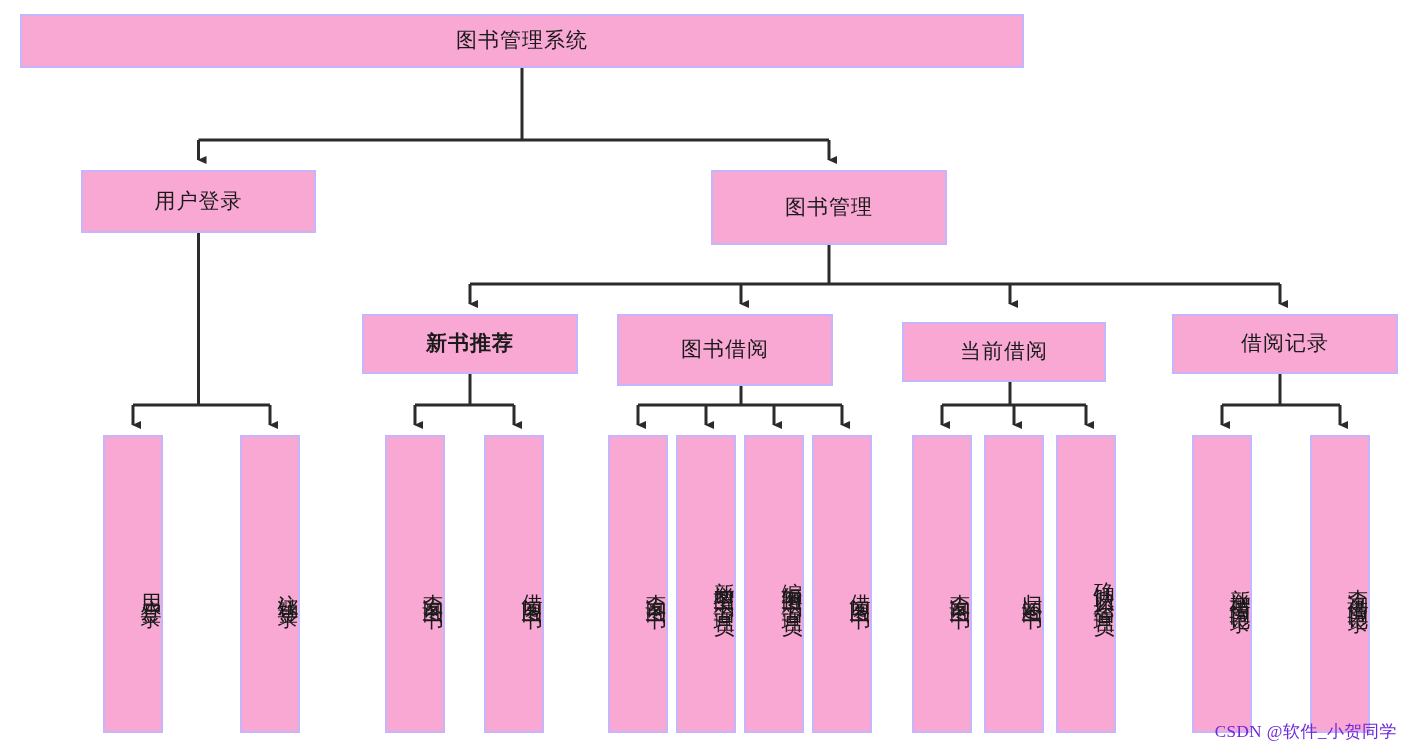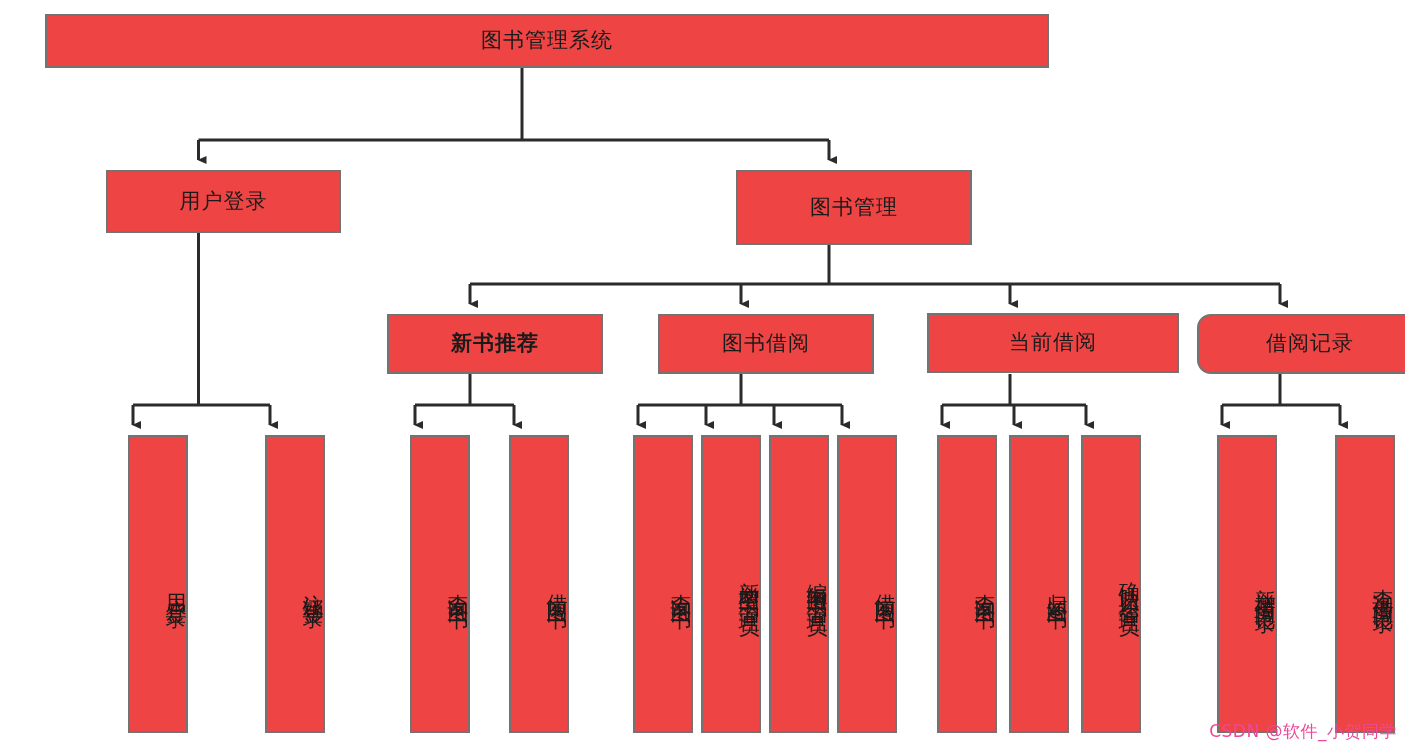--- a/index.html
+++ b/index.html
@@ -21,27 +21,26 @@
     position: absolute;
     left: 0;
     top: 0;
     width: 1405px;
     height: 747px;
     pointer-events: none;
   }
   .node {
     position: absolute;
     box-sizing: border-box;
-    background: #ef4444;
-    border: 2px solid #737373;
+    background: #f9a8d4;
+    border: 2px solid #c4b5fd;
     display: flex;
     align-items: center;
     justify-content: center;
     color: #1a1a1a;
-    margin-left: 25px;
   }
   .node-h {
     font-size: 21px;
     letter-spacing: 1px;
     line-height: 1.1;
     text-align: center;
   }
   .node-root {
     font-size: 21px;
     letter-spacing: 1px;
@@ -55,23 +54,24 @@
     padding-top: 6px;
     align-items: flex-start;
     justify-content: center;
     white-space: nowrap;
   }
   .watermark {
     position: absolute;
     right: 8px;
     bottom: 4px;
     font-size: 17px;
-    color: #ec4899;
+    color: #6d28d9;
     letter-spacing: 0.5px;
     white-space: nowrap;
+    font-family: Liberation Serif, serif;
   }
 </style>
 </head>
 <body>
 
 <div id="canvas">
 
   <svg class="edges" viewBox="0 0 1405 747">
     <defs>
       <marker id="arrow" markerWidth="9" markerHeight="9" refX="4" refY="8" orient="auto" markerUnits="userSpaceOnUse">
@@ -121,27 +121,27 @@
       </div>
       <div class="node node-h" style="left: 81px; top: 170px; width: 235px; height: 63px;">
         <span>用户登录</span>
       </div>
       <div class="node node-h" style="left: 711px; top: 170px; width: 236px; height: 75px;">
         <span>图书管理</span>
       </div>
       <div class="node node-h" style="left: 362px; top: 314px; width: 216px; height: 60px; font-weight: bold;">
         <span>新书推荐</span>
       </div>
-      <div class="node node-h" style="left: 633px; top: 314px; width: 216px; height: 60px;">
+      <div class="node node-h" style="left: 617px; top: 314px; width: 216px; height: 72px;">
         <span>图书借阅</span>
       </div>
-      <div class="node node-h" style="left: 902px; top: 313px; width: 252px; height: 60px;">
+      <div class="node node-h" style="left: 902px; top: 322px; width: 204px; height: 60px;">
         <span>当前借阅</span>
       </div>
-      <div class="node node-h" style="left: 1172px; top: 314px; width: 226px; height: 60px; border-radius: 14px;">
+      <div class="node node-h" style="left: 1172px; top: 314px; width: 226px; height: 60px;">
         <span>借阅记录</span>
       </div>
       <div class="node node-v" style="left: 103px; top: 435px; width: 60px; height: 298px;">
         <span>用户登录</span>
       </div>
       <div class="node node-v" style="left: 240px; top: 435px; width: 60px; height: 298px;">
         <span>注销登录</span>
       </div>
       <div class="node node-v" style="left: 385px; top: 435px; width: 60px; height: 298px;">
         <span>查询图书</span>

